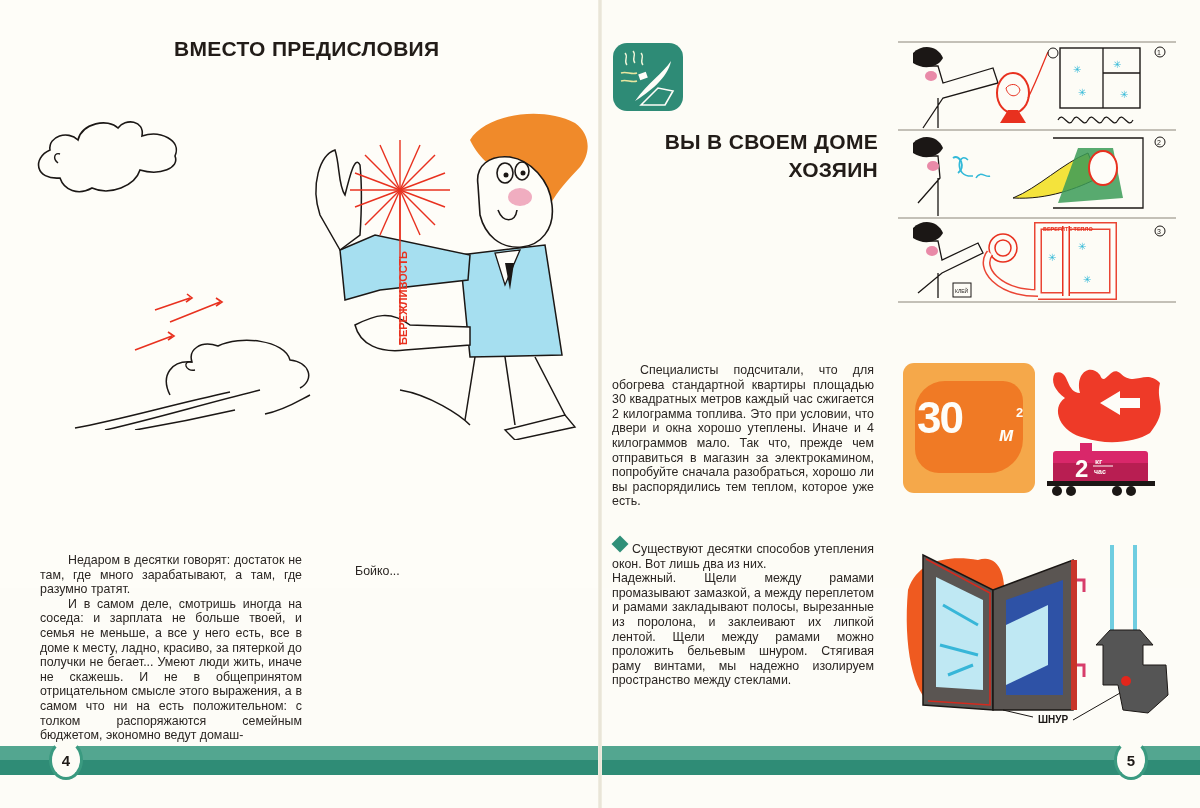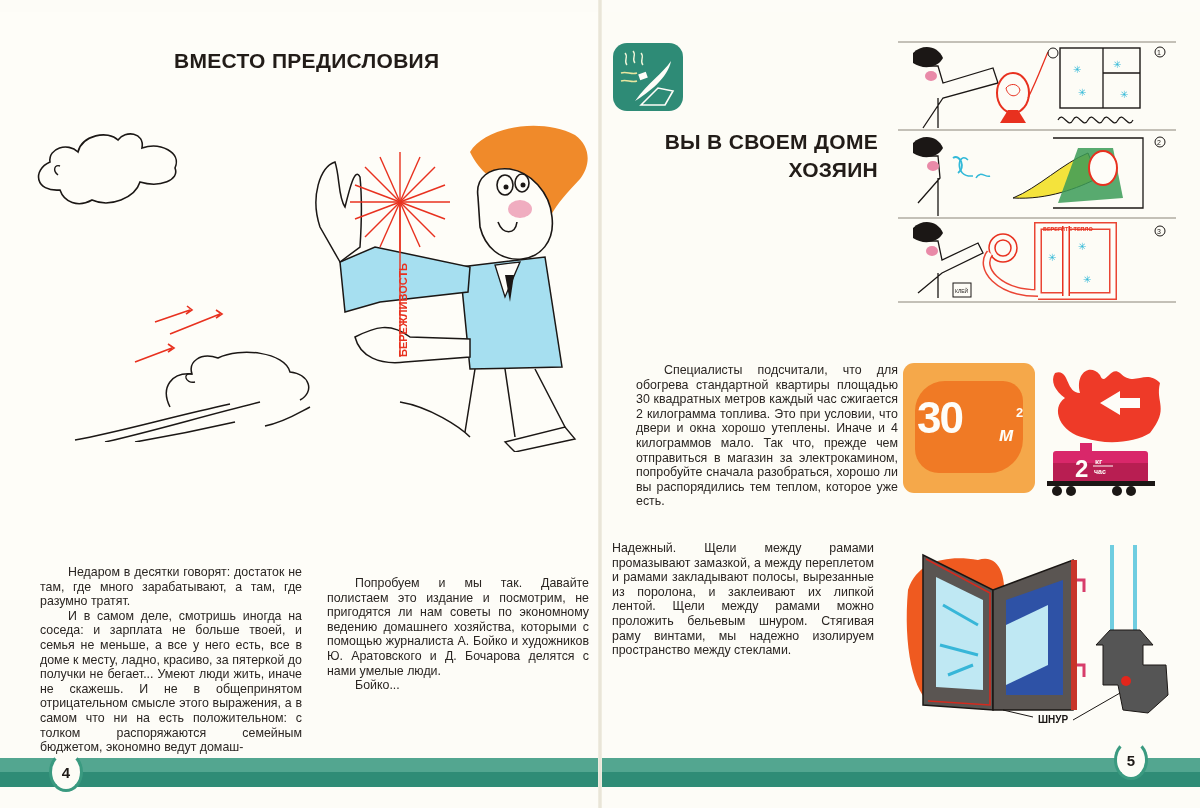--- a/index.html
+++ b/index.html
@@ -1,35 +1,35 @@
 <!DOCTYPE html>
 <html><head>
 <meta charset="utf-8">
 <style>
   * { box-sizing: border-box; margin: 0; padding: 0; }
   html, body { width: 1200px; height: 808px; overflow: hidden; background: #fdfcf7; }
   body { position: relative; font-family: "Liberation Sans", sans-serif; color: #231f1c; }
 
-  .page { position: absolute; top: 12px; height: 588px; }
+  .page { position: absolute; top: 0; height: 588px; }
   .page-left { left: 0; width: 600px; background: #fefdf8; }
   .page-right { left: 600px; width: 600px; background: #fdfcf6; }
   .spine { position: absolute; left: 598px; top: 0; width: 4px; height: 808px;
            background: linear-gradient(90deg, #f2efe4, #e6e2d4, #f2efe4); }
 
   .heading { position: absolute; font-weight: bold; font-size: 21px; letter-spacing: 0.3px; color: #221c18; line-height: 28px; }
   #h-left { left: 174px; top: 35px; }
   #h-right { left: 618px; top: 128px; width: 260px; text-align: right; }
 
   .body-text { position: absolute; font-size: 12.4px; line-height: 14.6px; text-align: justify; color: #2a2522; }
   .body-text p { text-indent: 28px; }
   .body-text p.noindent { text-indent: 0; }
   .body-text b { font-weight: normal; }
   #col1 { left: 40px; top: 553px; width: 262px; }
   #col2 { left: 327px; top: 553px; width: 262px; }
-  #col3 { left: 612px; top: 363px; width: 262px; margin-left: 24px; }
+  #col3 { left: 612px; top: 363px; width: 262px; }
   #col4 { left: 612px; top: 541px; width: 262px; }
   .gap { height: 11px; }
 
   .diamond { display: inline-block; width: 12px; height: 12px; background: #2f8f78; transform: rotate(45deg); margin: 0 6px 0 2px; position: relative; top: -3px; }
 
   .section-icon { position: absolute; left: 613px; top: 43px; width: 70px; height: 68px; border-radius: 14px; background: #2e8b76; }
 
   .footer-band { position: absolute; top: 746px; height: 29px; }
   .band-light { position: absolute; left: 0; right: 0; top: 0; height: 14px; background: #53a690; }
   .band-dark { position: absolute; left: 0; right: 0; top: 14px; height: 15px; background: #2f8c76; }
@@ -113,21 +113,20 @@
     <text x="0" y="0" transform="translate(107,250) rotate(-90)" font-family="Liberation Sans, sans-serif" font-weight="bold" font-size="11" fill="#e8311f">БЕРЕЖЛИВОСТЬ</text>
   </svg>
 
   <div class="body-text" id="col1">
     <p>Недаром в десятки говорят: достаток не там, где много зарабатывают, а там, где разумно тратят.</p>
     <p>И в самом деле, смотришь иногда на соседа: и зарплата не больше твоей, и семья не меньше, а все у него есть, все в доме к месту, ладно, красиво, за пятеркой до получки не бегает... Умеют люди жить, иначе не скажешь. И не в общепринятом отрицательном смысле этого выражения, а в самом что ни на есть положительном: с толком распоряжаются семейным бюджетом, экономно ведут домаш-</p>
   </div>
 
   <div class="body-text" id="col2">
     <div class="gap"></div>
-    <p>Попробуем и мы так. Давайте полистаем это издание и посмотрим, не пригодятся ли нам советы по экономному ведению домашнего хозяйства, которыми с помощью журналиста А. Бойко и художников Ю. Аратовского и Д. Бочарова делятся с нами умелые люди.</p>
     <p>Бойко...</p>
   </div>
 
   <div class="footer-band" style="left:0;width:600px">
     <div class="band-light"></div>
       <div class="band-dark"></div>
   </div>
   <div class="page-num" id="pn-left">4</div>
 </div>
 
@@ -236,20 +235,21 @@
     <circle cx="26" cy="128" r="5" fill="#1b1715"></circle>
   <circle cx="72" cy="128" r="5" fill="#1b1715"></circle>
     <circle cx="86" cy="128" r="5" fill="#1b1715"></circle>
   <text x="30" y="114" font-family="Liberation Sans, sans-serif" font-weight="bold" font-size="24" fill="#fefdf8">2</text>
   <text x="50" y="101" font-family="Liberation Sans, sans-serif" font-weight="bold" font-size="8" fill="#fefdf8">кг</text>
   <line x1="48" y1="103" x2="68" y2="103" stroke="#fefdf8" stroke-width="1"></line>
   <text x="49" y="111" font-family="Liberation Sans, sans-serif" font-weight="bold" font-size="7" fill="#fefdf8">час</text>
 </svg>
 
 <div class="body-text" id="col4">
+  <p class="noindent" style="text-indent:0;margin-top:0"><span class="diamond"></span><span>Существуют десятки способов утепления окон. Вот лишь два из них.</span></p>
   <p class="noindent"><b>Надежный.</b><span> Щели между рамами промазывают замазкой, а между переплетом и рамами закладывают полосы, вырезанные из поролона, и заклеивают их липкой лентой. Щели между рамами можно проложить бельевым шнуром. Стягивая раму винтами, мы надежно изолируем пространство между стеклами.</span></p>
 </div>
 
 <svg class="illus" style="left:898px;top:545px" width="280" height="185" viewBox="0 0 280 185">
   <path d="M10,45 C20,15 50,10 80,15 C100,8 110,30 105,60 L35,160 C15,150 5,100 10,45 Z" fill="#ef5a20"></path>
   <path d="M25,10 L95,45 L95,165 L25,160 Z" fill="#5a5552" stroke="#1b1715" stroke-width="1.5"></path>
   <path d="M38,32 L85,55 L85,145 L38,142 Z" fill="#bfe8f3"></path>
   <path d="M45,60 L80,80 M42,100 L80,110 M50,130 L75,120" stroke="#37b6d8" stroke-width="3"></path>
   <path d="M28,14 L92,48 L92,160 L30,156" fill="none" stroke="#d42a1e" stroke-width="1.6"></path>
   <path d="M95,45 L175,15 L175,165 L95,165 Z" fill="#5a5552" stroke="#1b1715" stroke-width="1.5"></path>

